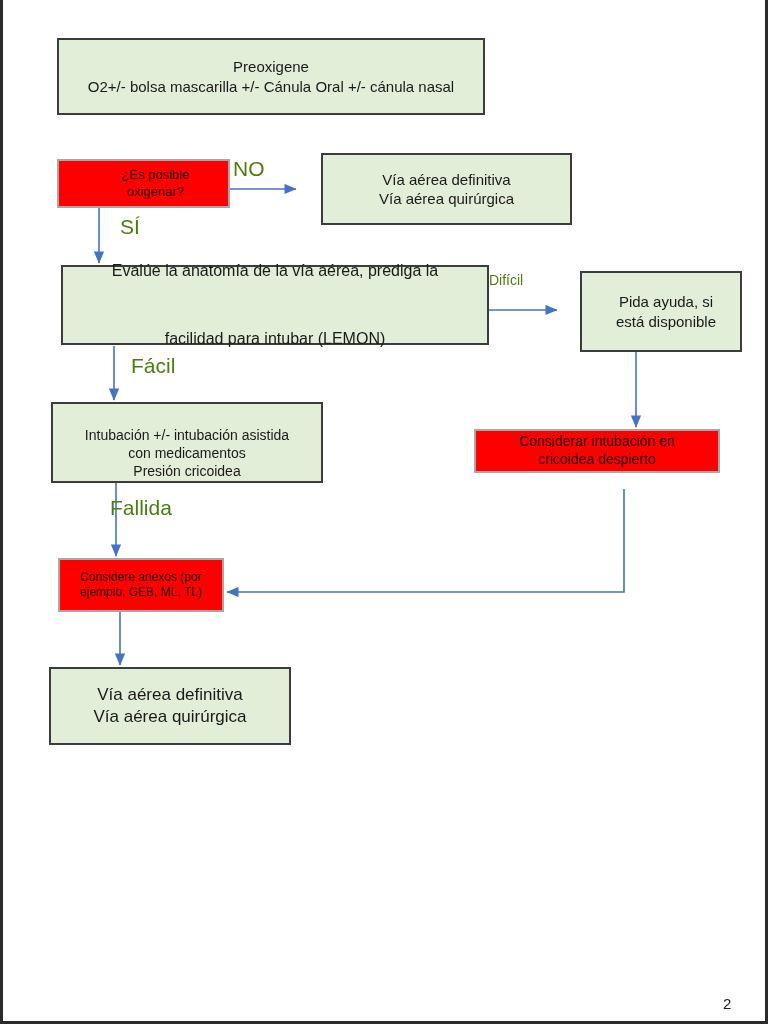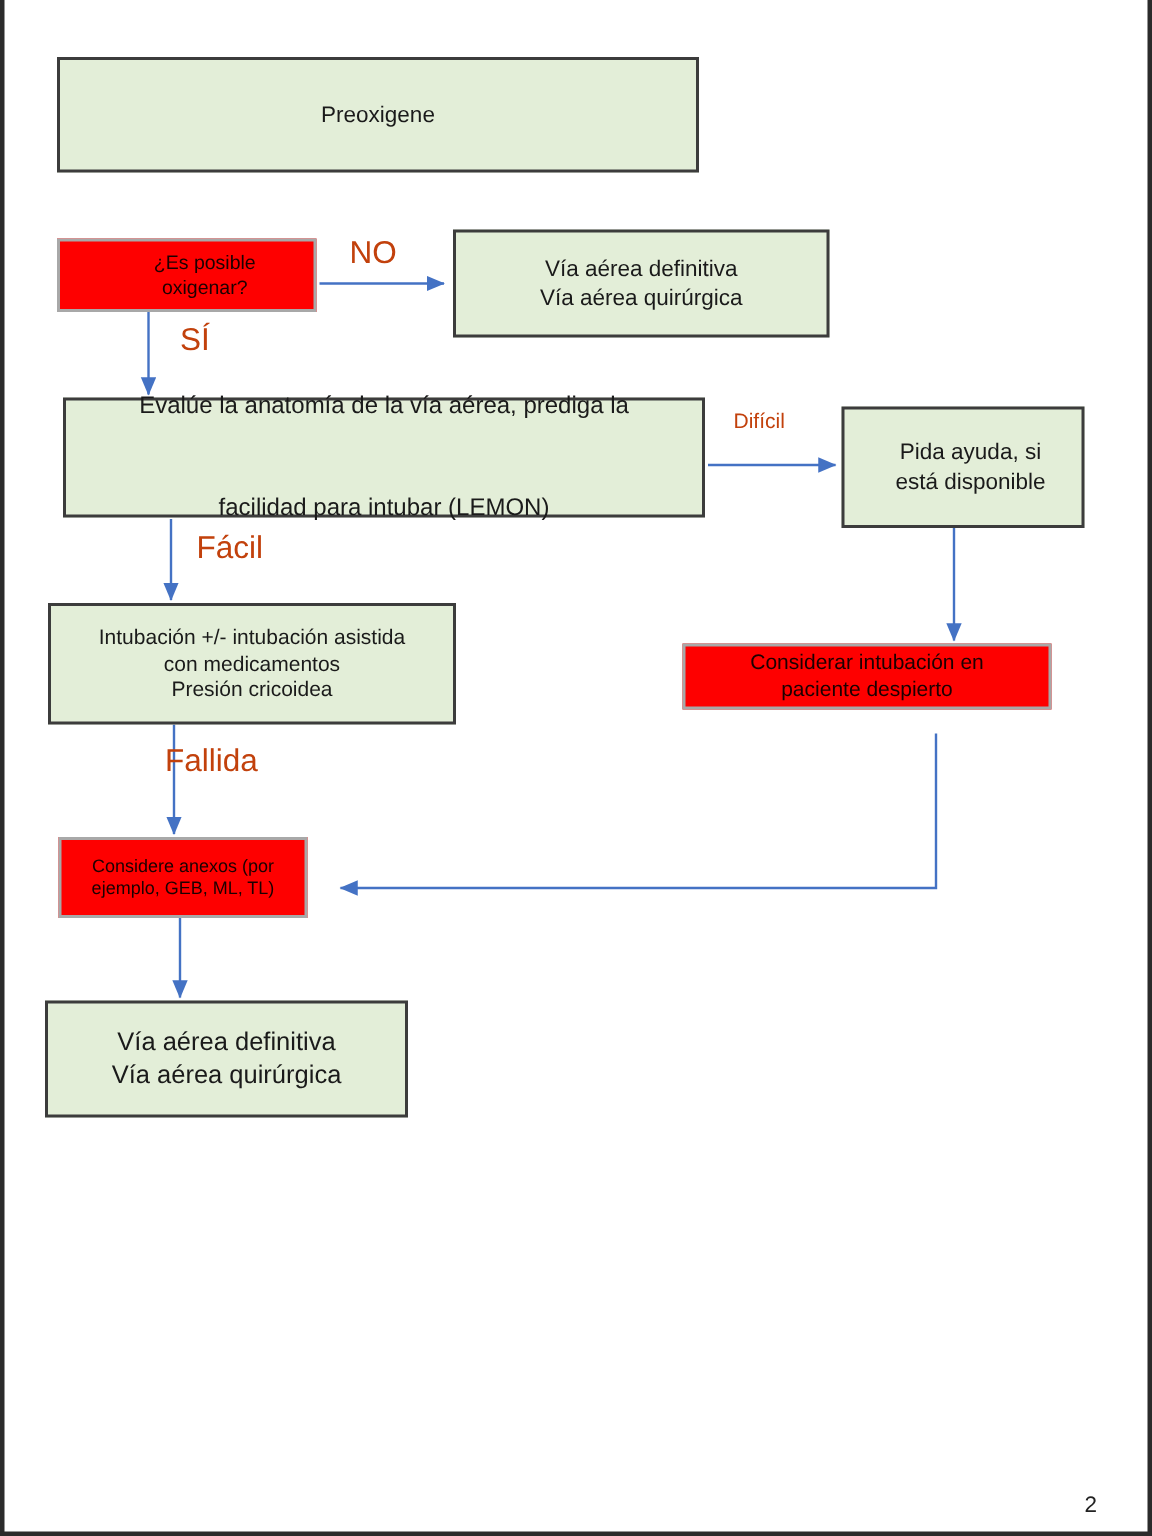--- a/index.html
+++ b/index.html
@@ -42,37 +42,38 @@
 
   .node {
     position: absolute;
     box-sizing: border-box;
     display: flex;
     flex-direction: column;
     align-items: center;
     justify-content: center;
     text-align: center;
     line-height: 1.28;
+    margin-left: 19px;
   }
   .node .line { display: block; white-space: nowrap; }
 
   .node-green {
     background: #e3eed8;
     border: 2px solid #3c3c3c;
     color: #1a1a1a;
   }
   .node-red {
     background: #fe0000;
     border: 2px solid #a8a8a8;
     color: #1c0000;
   }
 
   .label {
     position: absolute;
-    color: #c2410c;
+    color: #4d7c0f;
     white-space: nowrap;
   }
 
   .pagenum {
     position: absolute;
     color: #222222;
     font-size: 15px;
   }
 
   svg.arrows {
@@ -112,20 +113,21 @@
 
     <line x1="116" y1="483" x2="116" y2="556" stroke="#4472c4" stroke-width="1.6" marker-end="url(#ah)"></line>
 
     <polyline points="624,489 624,592 227,592" fill="none" stroke="#4472c4" stroke-width="1.6" marker-end="url(#ah)"></polyline>
 
     <line x1="120" y1="612" x2="120" y2="665" stroke="#4472c4" stroke-width="1.6" marker-end="url(#ah)"></line>
   </svg>
 
   <div class="node node-green" style="left:38px; top:38px; width:428px; height:77px; font-size:15px;">
     <span class="line">Preoxigene</span>
+    <span class="line">O2+/- bolsa mascarilla +/- Cánula Oral +/- cánula nasal</span>
   </div>
 
   <div class="node node-red" style="left:38px; top:159px; width:173px; height:49px; font-size:13px;padding-left:24px;">
     <span class="line">¿Es posible</span>
     <span class="line">oxigenar?</span>
   </div>
 
   <div class="label" style="left:233px; top:157px; font-size:21px;">NO</div>
 
   <div class="node node-green" style="left:302px; top:153px; width:251px; height:72px; font-size:15px;">
@@ -142,29 +144,29 @@
 
   <div class="label" style="left:489px; top:272px; font-size:14px;">Difícil</div>
 
   <div class="node node-green" style="left:561px; top:271px; width:162px; height:81px; font-size:15px;padding-left:10px;">
     <span class="line">Pida ayuda, si</span>
     <span class="line">está disponible</span>
   </div>
 
   <div class="label" style="left:116px; top:354px; font-size:21px;margin-left:15px;">Fácil</div>
 
-  <div class="node node-green" style="left:32px; top:402px; width:272px; height:81px; font-size:14px;">
+  <div class="node node-green" style="left:32px; top:402px; width:272px; height:81px; font-size:14px;justify-content:flex-end;">
     <span class="line">Intubación +/- intubación asistida</span>
     <span class="line">con medicamentos</span>
     <span class="line">Presión cricoidea</span>
   </div>
 
   <div class="node node-red" style="left:455px; top:429px; width:246px; height:44px; font-size:14px;">
     <span class="line">Considerar intubación en</span>
-    <span class="line">paciente despierto</span>
+    <span class="line">cricoidea despierto</span>
   </div>
 
   <div class="label" style="left:110px; top:496px; font-size:21px;">Fallida</div>
 
   <div class="node node-red" style="left:39px; top:558px; width:166px; height:54px; font-size:12px;">
     <span class="line">Considere anexos (por</span>
     <span class="line">ejemplo, GEB, ML, TL)</span>
   </div>
 
   <div class="node node-green" style="left:30px; top:667px; width:242px; height:78px; font-size:17px;">

